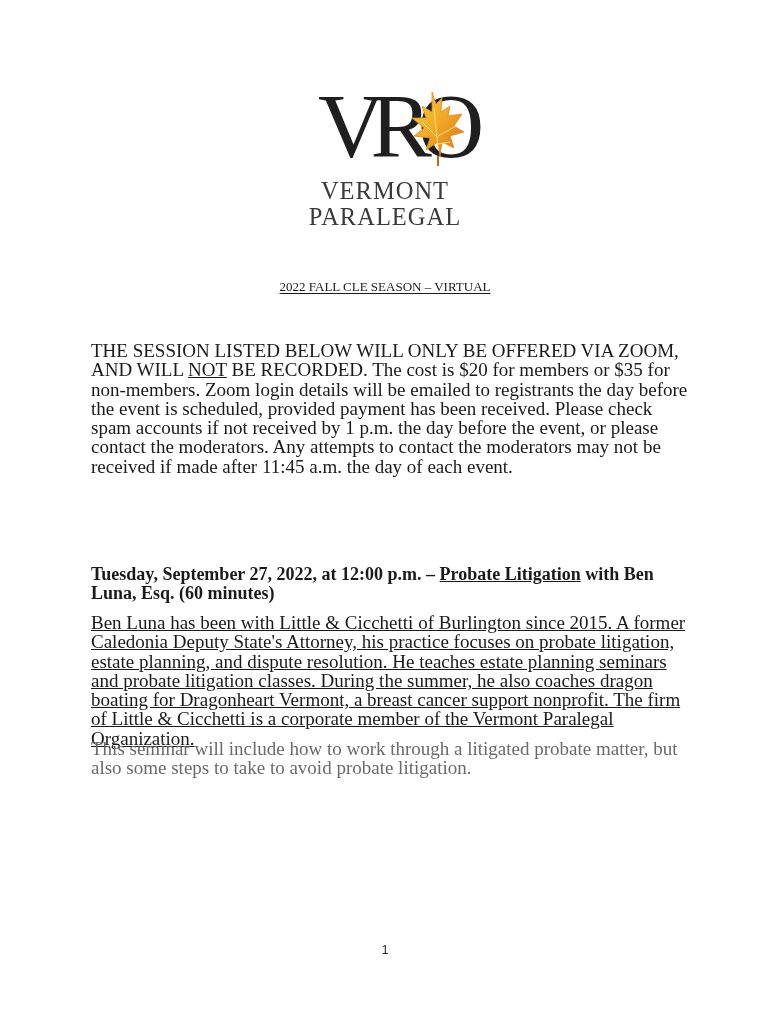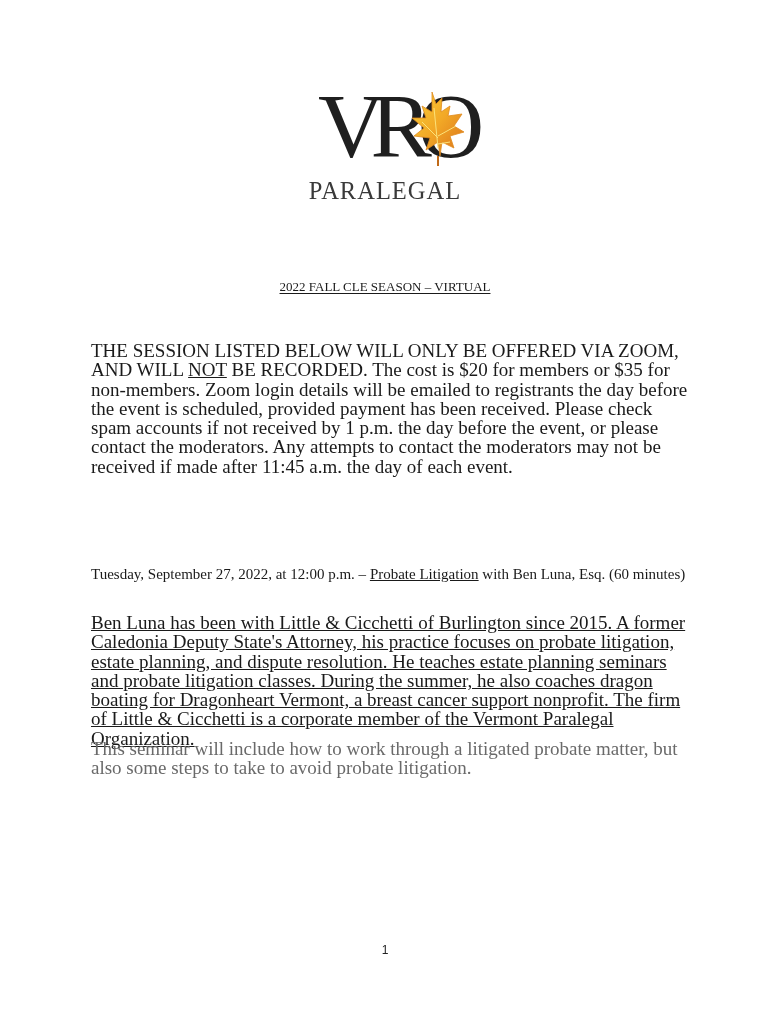--- a/index.html
+++ b/index.html
@@ -85,23 +85,23 @@
       line-height: 19.3px;
       color: #1a1a1a;
     }
     .p1 { top: 341px; }
     .p2 { top: 467px; }
     .event-heading {
       position: absolute;
       left: 91px;
       top: 565px;
       width: 600px;
-      font-size: 15px;
+      font-size: 18px;
       line-height: 19.3px;
-      font-weight: normal;
+      font-weight: bold;
       color: #1a1a1a;
     }
     .p3 { top: 613px; text-decoration: underline; }
     .p4 { top: 739px; color: #6a6a6a; }
     .u { text-decoration: underline; }
     .page-number {
       position: absolute;
       left: 0;
       top: 943px;
       width: 770px;
@@ -126,20 +126,21 @@
             <stop offset="0.5" stop-color="#f2a826"></stop>
             <stop offset="1" stop-color="#d9701a"></stop>
           </linearGradient>
         </defs>
         <path d="M22 4 L26 16 L32 10 L31 24 L40 18 L38 28 L52 26 L44 38 L54 44 L40 48 L44 60 L32 54 L30 68 L28 54 L16 62 L20 50 L4 48 L14 40 L2 30 L16 30 L12 18 L22 24 Z" fill="url(#leafGrad)" stroke="#e08a1e" stroke-width="0.8"></path>
         <path d="M28 68 L28 78" stroke="#c06a18" stroke-width="2"></path>
         <path d="M28 60 L24 20 M28 50 L12 34 M28 48 L46 38 M28 56 L40 54" stroke="#fbe27a" stroke-width="1" fill="none"></path>
       </svg>
     </div>
     <div class="logo-text">
+      <div>VERMONT</div>
       <div>PARALEGAL</div>
     </div>
   </div>
 
   <div class="title">2022 FALL CLE SEASON – VIRTUAL</div>
 
   <div class="para p1"><span>THE SESSION LISTED BELOW WILL ONLY BE OFFERED VIA ZOOM, AND WILL </span><span class="u">NOT</span><span> BE RECORDED.  The cost is $20 for members or $35 for non-members.  Zoom login details will be emailed to registrants the day before the event is scheduled, provided payment has been received.  Please check spam accounts if not received by 1 p.m. the day before the event, or please contact the moderators.  Any attempts to contact the moderators may not be received if made after 11:45 a.m. the day of each event.</span></div>
 
 
   <div class="event-heading"><span>Tuesday, September 27, 2022, at 12:00 p.m. – </span><span class="u">Probate Litigation</span><span> with Ben Luna, Esq.  (60 minutes)</span></div>

